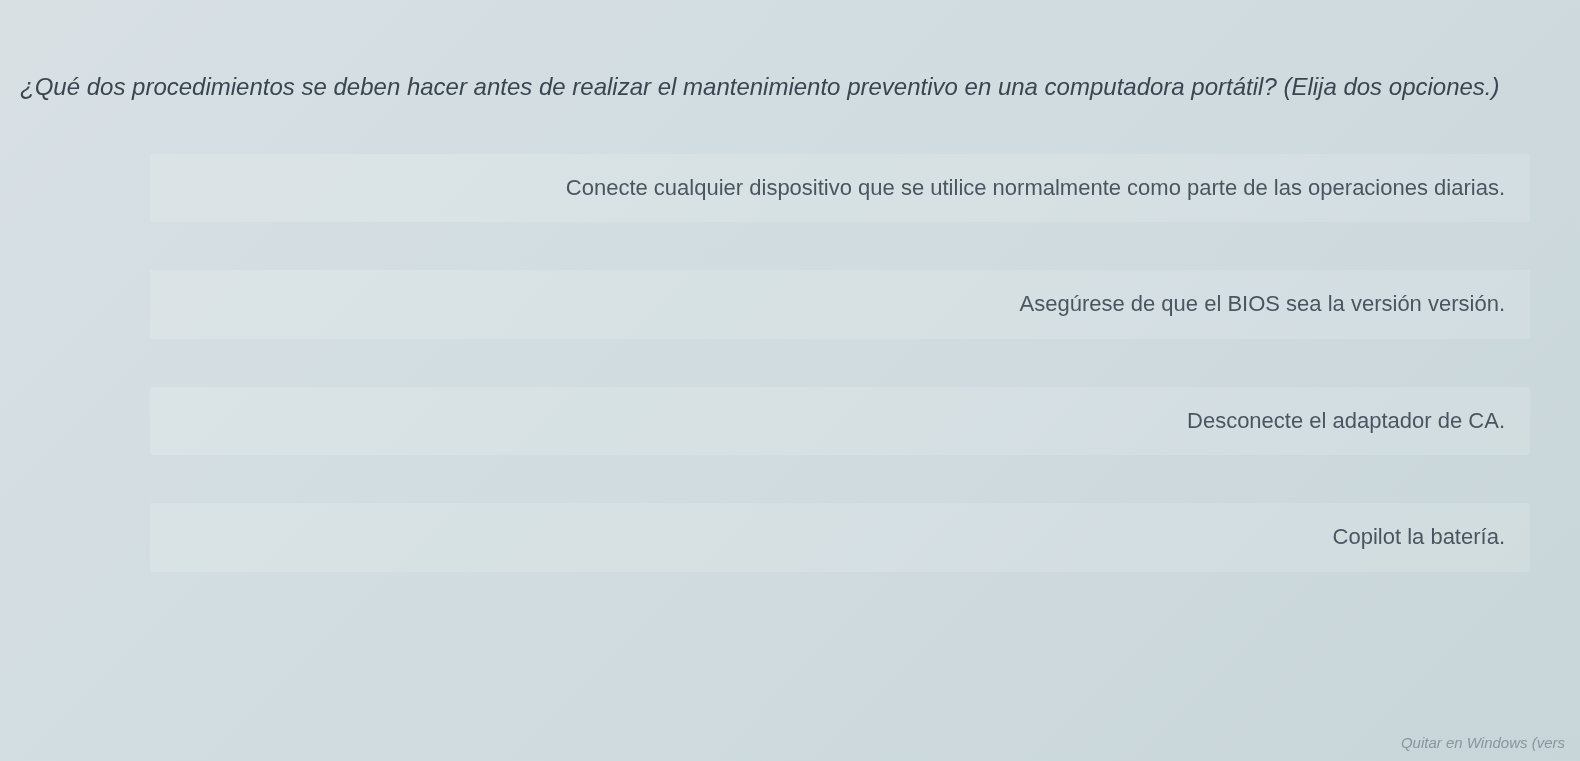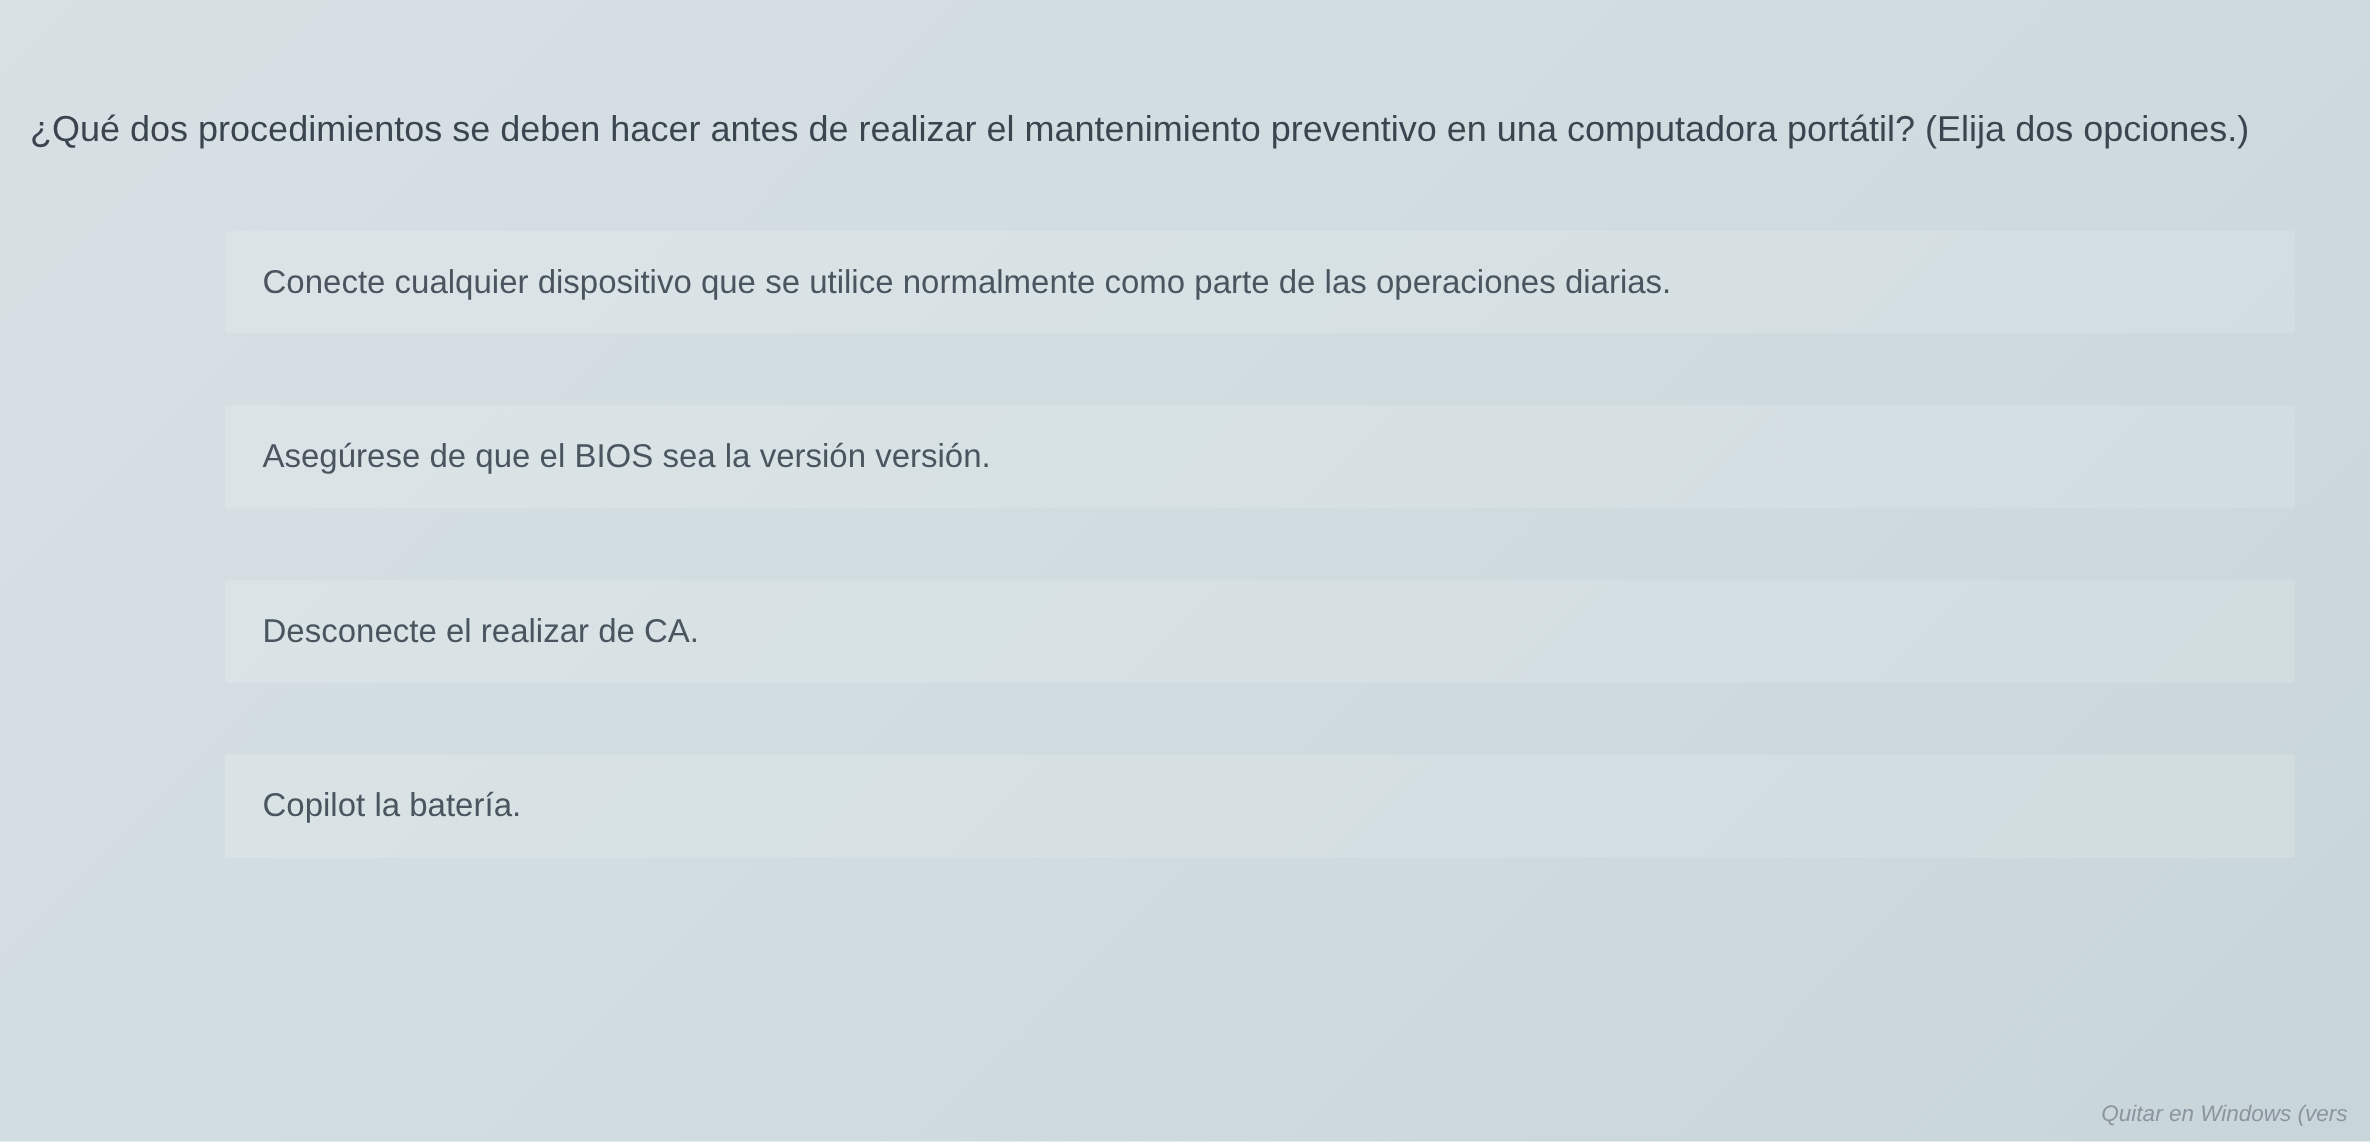--- a/index.html
+++ b/index.html
@@ -17,24 +17,26 @@
     }
     .question-container {
       padding: 70px 20px 20px 20px;
     }
     .question-text {
       font-size: 24px;
       color: #3a4550;
       line-height: 1.4;
       margin-bottom: 50px;
       font-weight: 400;
+      font-style: italic;
     }
     .options-container {
       padding-left: 130px;
       padding-right: 30px;
+      text-align: right;
     }
     .option {
       background: rgba(255, 255, 255, 0.15);
       padding: 20px 25px;
       margin-bottom: 48px;
       border-radius: 2px;
       cursor: pointer;
       font-size: 22px;
       color: #4a5560;
       line-height: 1.3;
@@ -50,18 +52,18 @@
   </style>
 </head>
 <body>
 
 <div class="question-container">
   <p class="question-text">¿Qué dos procedimientos se deben hacer antes de realizar el mantenimiento preventivo en una computadora portátil? (Elija dos opciones.)</p>
 
   <div class="options-container">
     <div class="option">Conecte cualquier dispositivo que se utilice normalmente como parte de las operaciones diarias.</div>
     <div class="option">Asegúrese de que el BIOS sea la versión versión.</div>
-    <div class="option">Desconecte el realizar de CA.</div>
+    <div class="option">Desconecte el adaptador de CA.</div>
     <div class="option">Copilot la batería.</div>
   </div>
 </div>
 
 <div class="watermark">Quitar en Windows (vers</div>
 
 </body></html>

